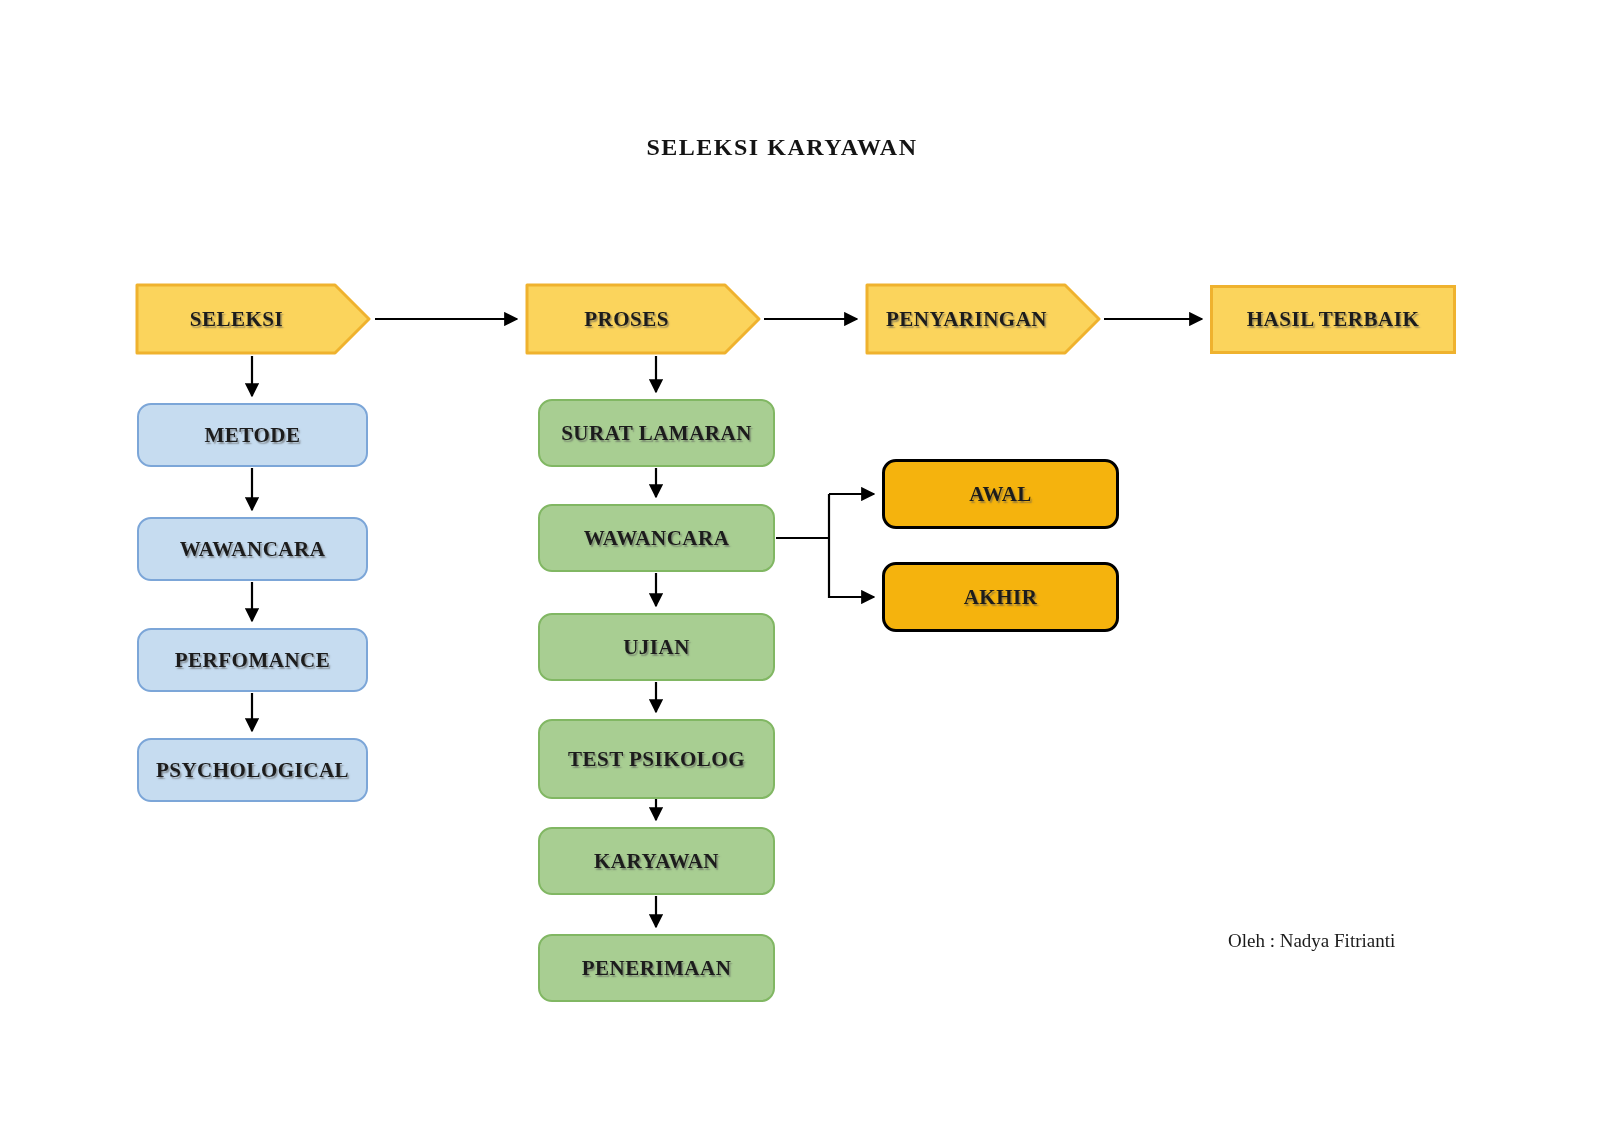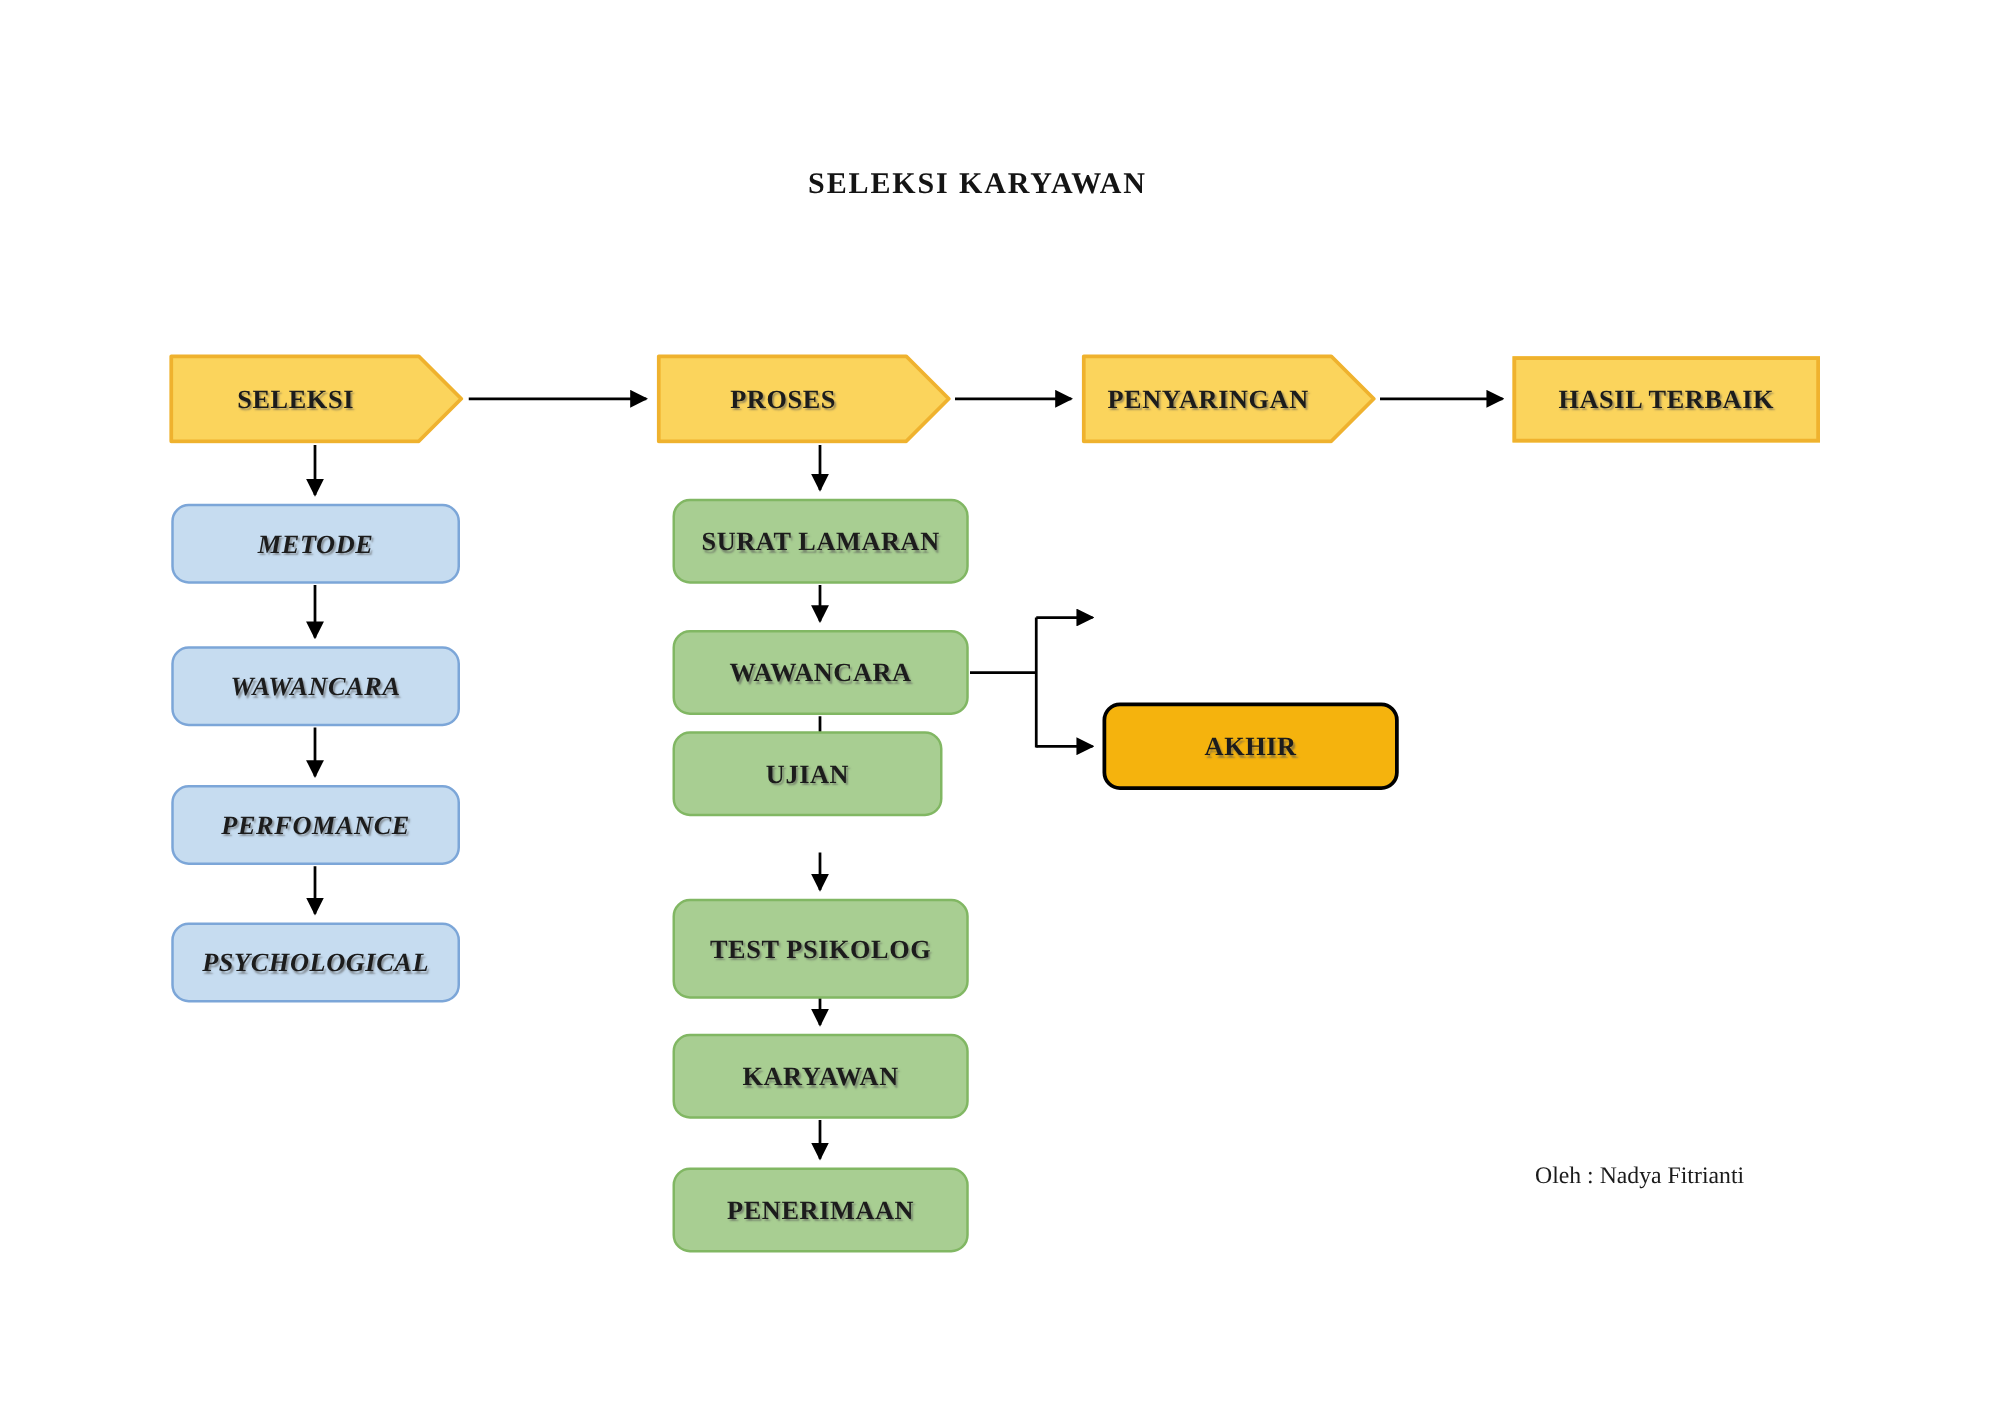--- a/index.html
+++ b/index.html
@@ -40,21 +40,20 @@
   .pentagon svg { position:absolute; inset:0; width:100%; height:100%; }
   .pentagon .label { inset:0 34px 0 0; }
   .rect-node {
     background:var(--pentagon-fill);
     border:3px solid var(--pentagon-border);
   }
   .blue-node {
     background:var(--blue-fill);
     border:2px solid var(--blue-border);
     border-radius:14px;
-    font-style:italic;
   }
   .green-node {
     background:var(--green-fill);
     border:2.5px solid var(--green-border);
     border-radius:14px;
   }
   .orange-node {
     background:var(--orange-fill);
     border:3px solid var(--orange-border);
     border-radius:14px;
@@ -135,32 +134,35 @@
   <div class="node blue-node" style="left:137px;top:738px;width:231px;height:64px">
     <span class="label">PSYCHOLOGICAL</span>
   </div>
 
   <div class="node green-node" style="left:538px;top:399px;width:237px;height:68px">
     <span class="label">SURAT LAMARAN</span>
   </div>
   <div class="node green-node" style="left:538px;top:504px;width:237px;height:68px">
     <span class="label">WAWANCARA</span>
   </div>
-  <div class="node green-node" style="left:538px;top:585px;width:216px;height:68px">
+  <div class="node green-node" style="left:538px;top:613px;width:237px;height:68px">
     <span class="label">UJIAN</span>
   </div>
   <div class="node green-node" style="left:538px;top:719px;width:237px;height:80px">
     <span class="label">TEST PSIKOLOG</span>
   </div>
   <div class="node green-node" style="left:538px;top:827px;width:237px;height:68px">
     <span class="label">KARYAWAN</span>
   </div>
   <div class="node green-node" style="left:538px;top:934px;width:237px;height:68px">
     <span class="label">PENERIMAAN</span>
   </div>
 
+  <div class="node orange-node" style="left:882px;top:459px;width:237px;height:70px">
+    <span class="label">AWAL</span>
+  </div>
   <div class="node orange-node" style="left:882px;top:562px;width:237px;height:70px">
     <span class="label">AKHIR</span>
   </div>
 
   <div class="credit">Oleh : Nadya Fitrianti</div>
 
 </div>
 
 </body></html>

